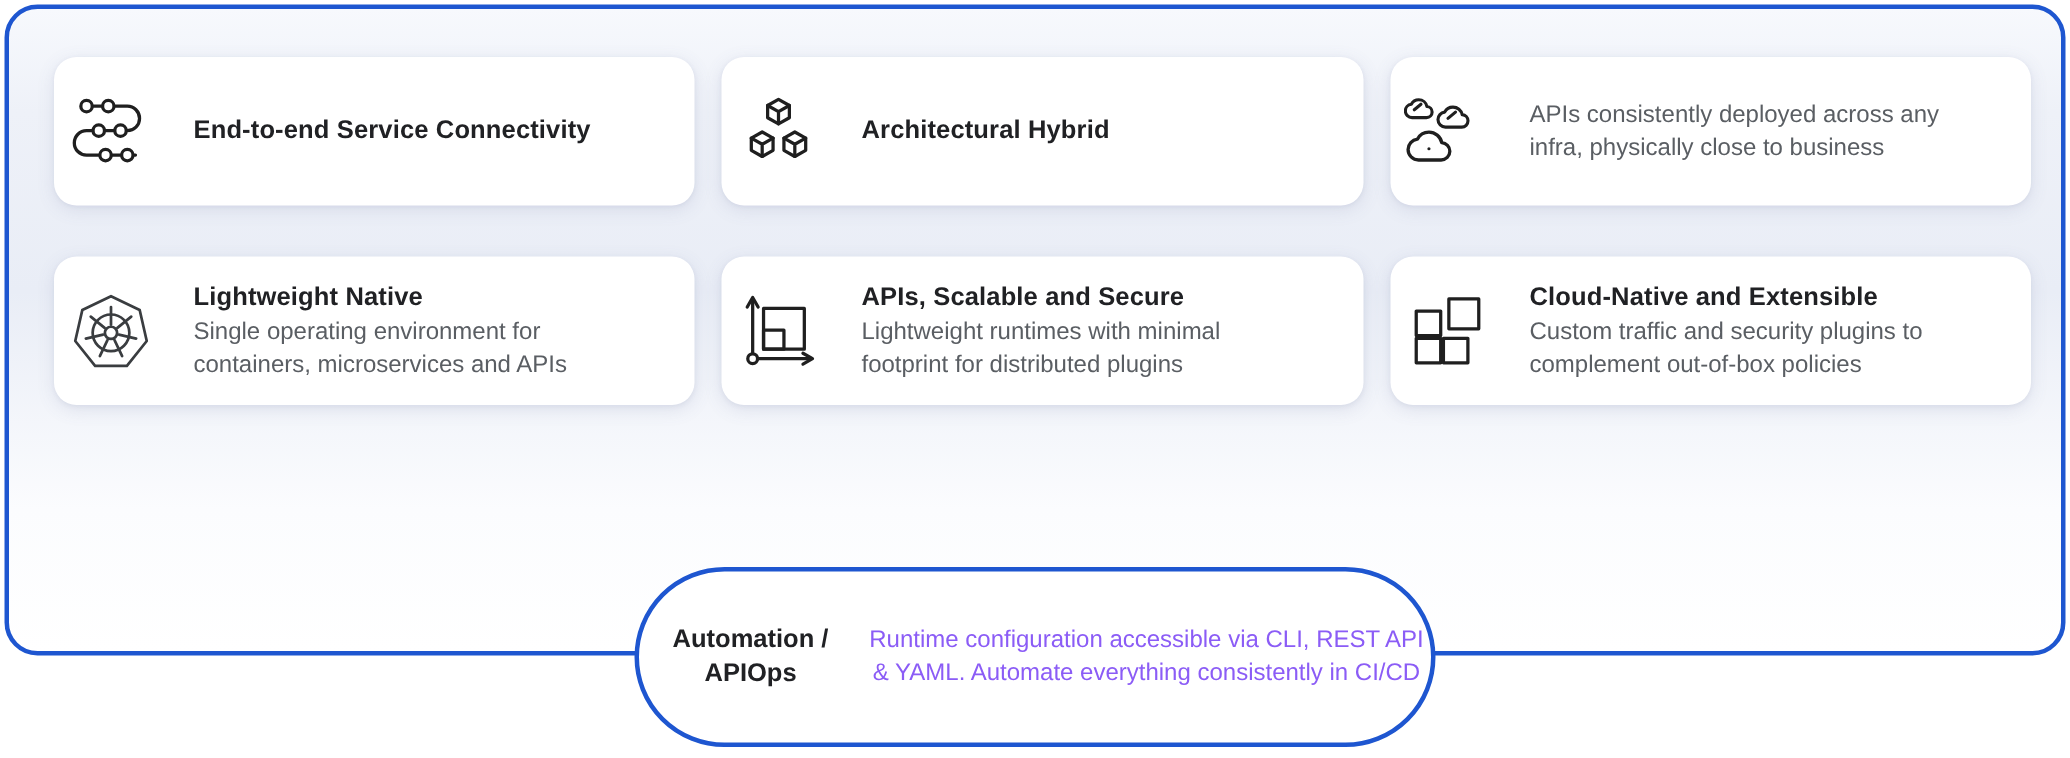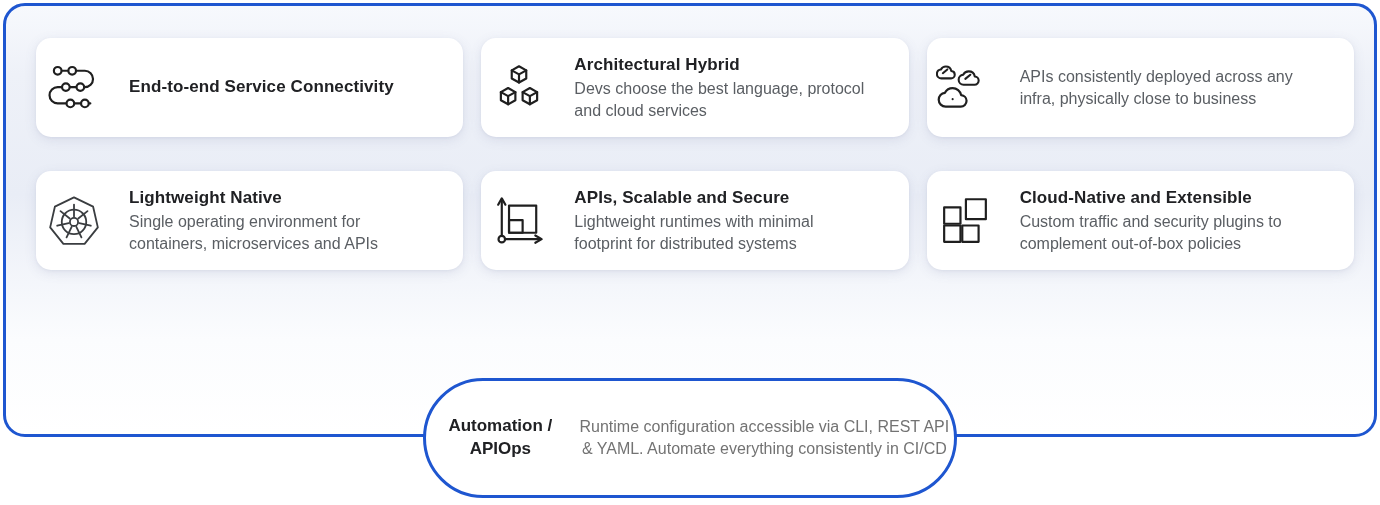--- a/index.html
+++ b/index.html
@@ -37,21 +37,21 @@
     position:absolute; left:50%; top:378px; transform:translateX(-50%);
     width:534px; height:120px; box-sizing:border-box;
     background:#ffffff; border:3px solid #1e56d0; border-radius:60px;
     display:flex; flex-direction:row; justify-content:center; align-items:center;
     text-align:center;
   }
   .capsule .t {
     font-size:17px; font-weight:bold; color:#202124; margin:0 0 3px 0; line-height:23px;
   }
   .capsule .d {
-    font-size:16px; color:#737373; line-height:22px; width:432px; margin:0;
+    font-size:16px; color:#8b5cf6; line-height:22px; width:432px; margin:0;
   }
   .stroke { fill:none; stroke:#1f1f1f; stroke-width:2.4; stroke-linecap:round; stroke-linejoin:round; }
   .node { fill:#ffffff; stroke:#1f1f1f; stroke-width:2.4; }
 </style>
 </head>
 <body>
 
 <div class="canvas">
 
   <div class="panel">
@@ -88,21 +88,20 @@
               </g>
               <g transform="translate(44,41)">
                 <polygon points="0,-9 8,-4.5 8,4.5 0,9 -8,4.5 -8,-4.5"></polygon>
                 <path d="M-8,-4.5 L0,0 L8,-4.5 M0,0 L0,9"></path>
               </g>
             </g>
           </svg>
         </span>
         <div class="card-text">
           <p class="t">Architectural Hybrid</p>
-          <p class="d">Devs choose the best language, protocol and cloud services</p>
         </div>
       </div>
 
       <div class="card">
         <span class="icon">
           <svg width="58" height="58" viewBox="0 0 64 64">
             <g fill="none" stroke="#1f1f1f" stroke-linecap="round" stroke-linejoin="round">
               <g transform="translate(1,5) scale(0.82)" stroke-width="2.8">
                 <path d="M19.35 10.04A7.49 7.49 0 0 0 12 4C9.11 4 6.6 5.64 5.35 8.04A5.99 5.99 0 0 0 0 14c0 3.31 2.69 6 6 6h13c2.76 0 5-2.24 5-5 0-2.64-2.05-4.78-4.65-4.96z"></path>
                 <path d="M8 13 L14 8"></path>
@@ -155,21 +154,21 @@
               <path d="M13 52 L55 52"></path>
               <path d="M50 48 L57 52 L50 56" fill="none"></path>
               <rect x="21" y="15" width="30" height="30"></rect>
               <rect x="21" y="31" width="15" height="14"></rect>
               <circle cx="13" cy="52" r="3.6" fill="#ffffff"></circle>
             </g>
           </svg>
         </span>
         <div class="card-text">
           <p class="t">APIs, Scalable and Secure</p>
-          <p class="d">Lightweight runtimes with minimal footprint for distributed systems</p>
+          <p class="d">Lightweight runtimes with minimal footprint for distributed plugins</p>
         </div>
       </div>
 
       <div class="card">
         <span class="icon">
           <svg width="58" height="58" viewBox="0 0 64 64">
             <g class="stroke" stroke-width="2.6">
               <rect x="9" y="17" width="18" height="18"></rect>
               <rect x="9" y="37" width="18" height="18"></rect>
               <rect x="29" y="37" width="18" height="18"></rect>

